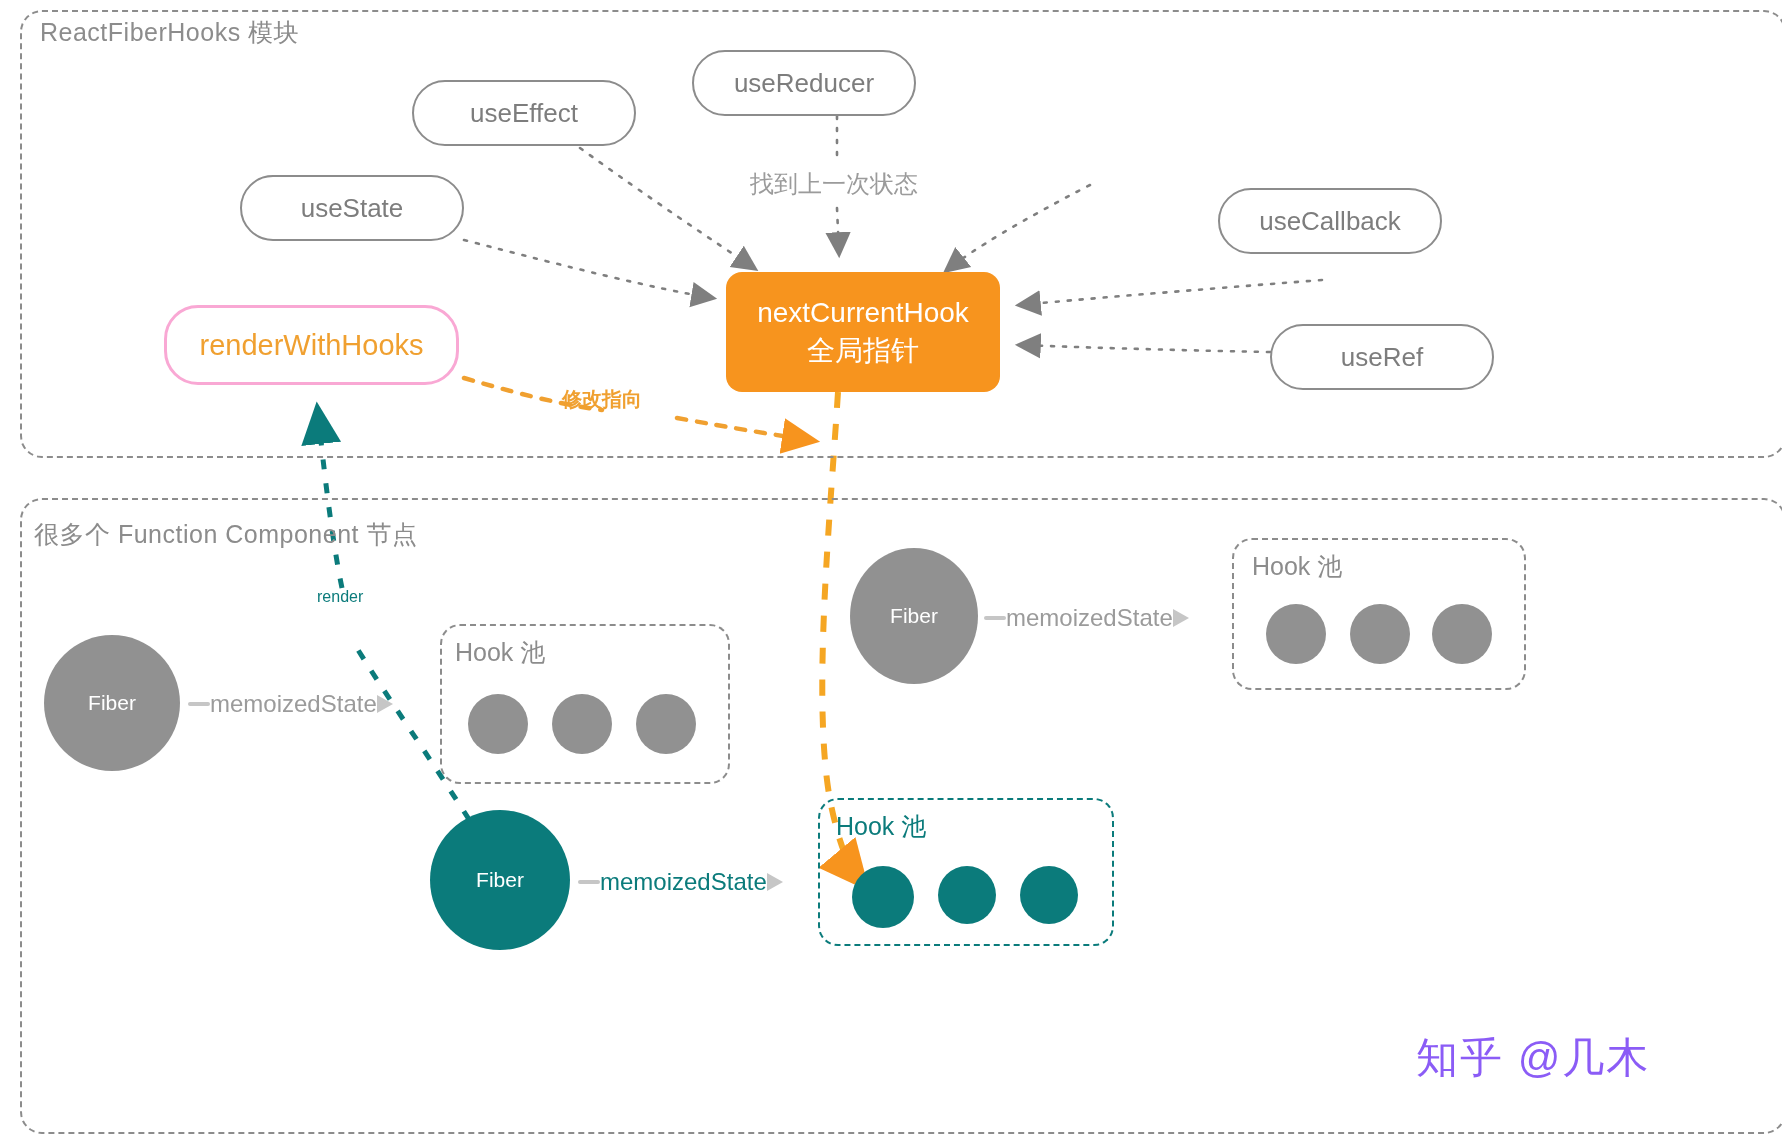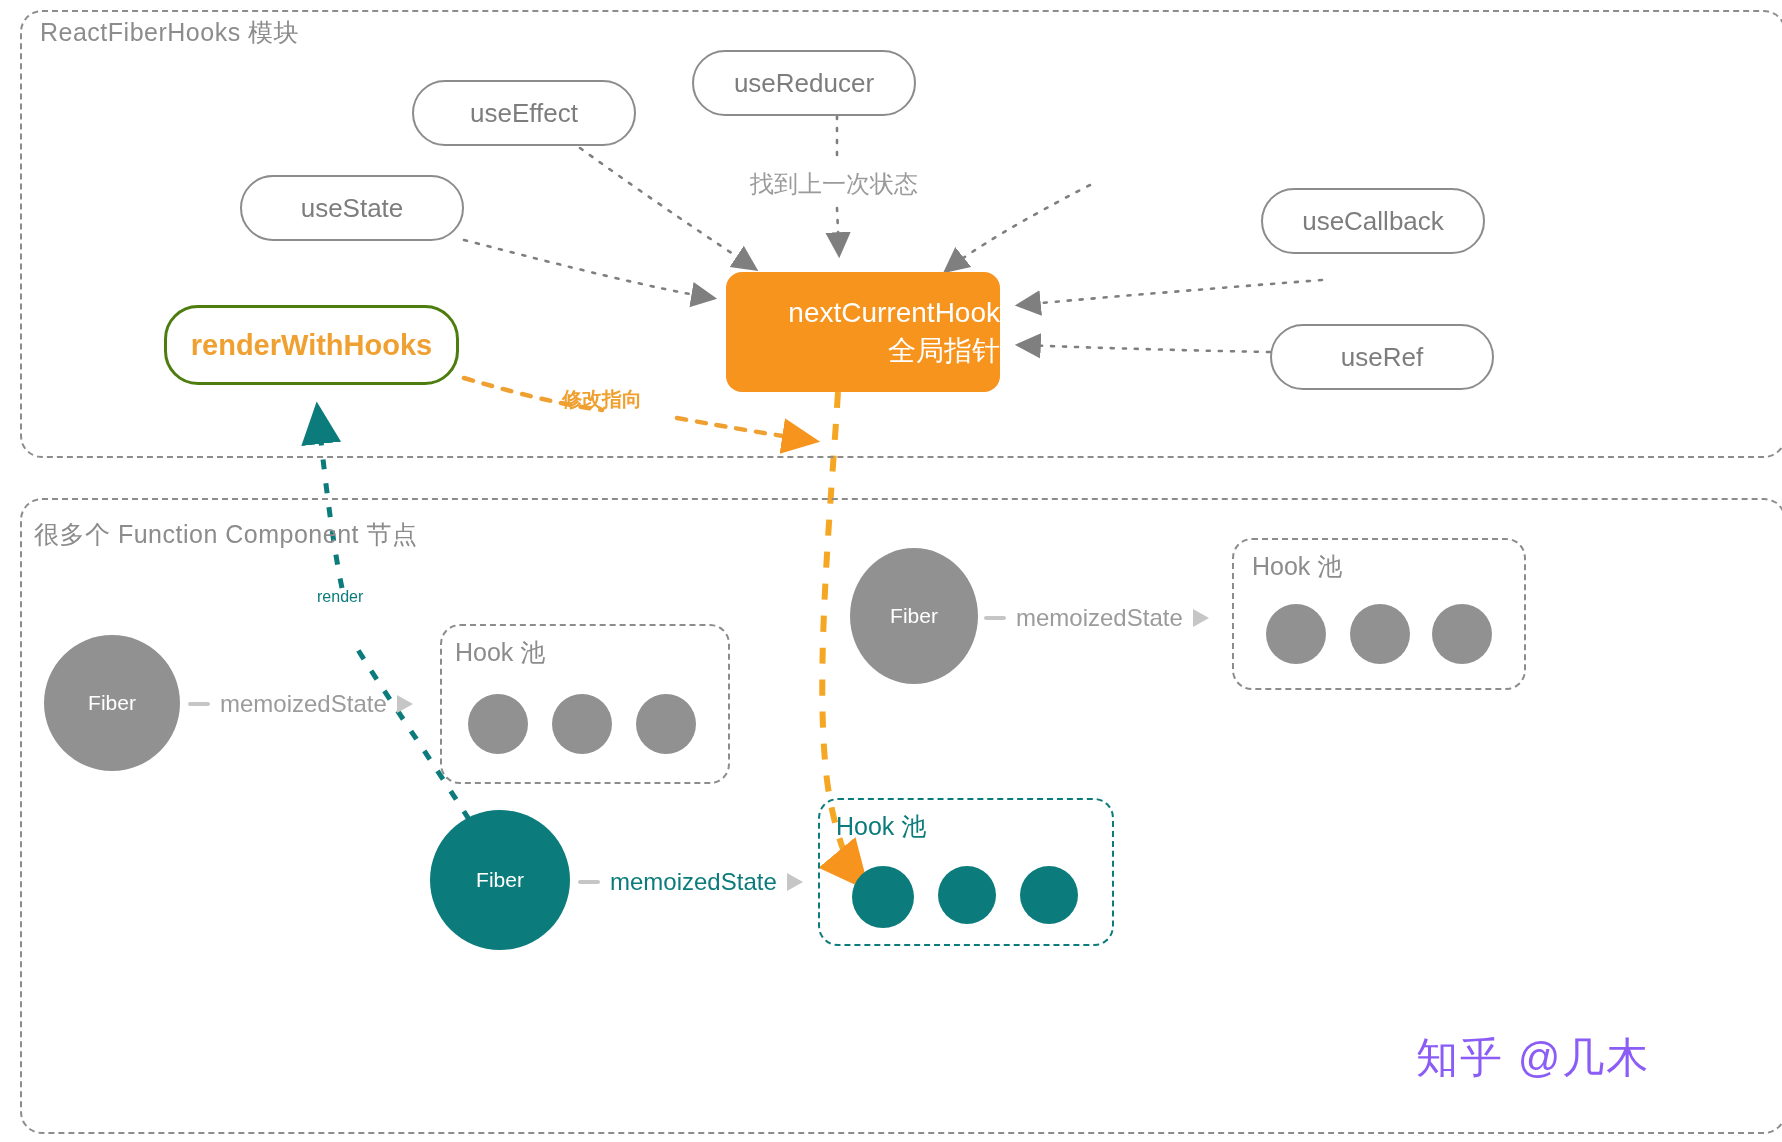--- a/index.html
+++ b/index.html
@@ -55,26 +55,26 @@
     display: flex;
     align-items: center;
     justify-content: center;
     white-space: nowrap;
   }
 
   
   .pill-orange {
     position: absolute;
     box-sizing: border-box;
-    border: 3px solid #4d7c0f;
+    border: 3px solid #f9a8d4;
     border-radius: 34px;
     background: #ffffff;
     color: #f0a030;
     font-size: 29px;
-    font-weight: 700;
+    font-weight: 400;
     display: flex;
     align-items: center;
     justify-content: center;
     white-space: nowrap;
   }
 
   
   .node-filled {
     position: absolute;
     box-sizing: border-box;
@@ -135,21 +135,20 @@
   }
   .lbl-gray   { color: #9b9b9b; }
   .lbl-orange { color: #f0a030; font-size: 20px; font-weight: 600; }
   .lbl-teal   { color: #0b7b7b; font-size: 16px; }
 
   
   .mstate {
     position: absolute;
     display: flex;
     align-items: center;
-    gap: 10px;
     white-space: nowrap;
   }
   .mstate .bar {
     width: 22px;
     height: 4px;
     background: #c6c6c6;
     border-radius: 2px;
   }
   .mstate .txt { font-size: 24px; color: #9b9b9b; }
   .mstate .txt-teal { color: #0b7b7b; }
@@ -217,37 +216,37 @@
 
   <div class="pill" style="left:680px; top:50px; width:224px; height:66px;">
     <span>useReducer</span>
   </div>
 
 
   <div class="pill" style="left:228px; top:175px; width:224px; height:66px;">
     <span>useState</span>
   </div>
 
-  <div class="pill" style="left:1249px; top:188px; width:224px; height:66px;align-items:center;">
+  <div class="pill" style="left:1206px; top:188px; width:224px; height:66px;align-items:center;">
     <span>useCallback</span>
   </div>
 
   <div class="pill" style="left:1258px; top:324px; width:224px; height:66px;">
     <span>useRef</span>
   </div>
 
   <div class="edge-label lbl-gray" style="left:738px; top:168px;">找到上一次状态</div>
 
   <div class="pill-orange" style="left:152px; top:305px; width:295px; height:80px;">
     <span>renderWithHooks</span>
   </div>
 
   <div class="edge-label lbl-orange" style="left:550px; top:386px;">修改指向</div>
 
-  <div class="node-filled" style="left:714px; top:272px; width:274px; height:120px;align-items:flex-end;">
+  <div class="node-filled" style="left:714px; top:272px; width:274px; height:120px;">
     <span>nextCurrentHook</span>
     <span>全局指针</span>
   </div>
 
   <div class="group-box" style="left:8px; top:498px; width:1766px; height:636px;"></div>
   <div class="group-title" style="left:22px; top:518px;text-align:right;">很多个 Function Component 节点</div>
 
   <div class="edge-label lbl-teal" style="left:305px; top:588px;">render</div>
 
   <div class="fiber fiber-gray" style="left:32px; top:635px; width:136px; height:136px;">

